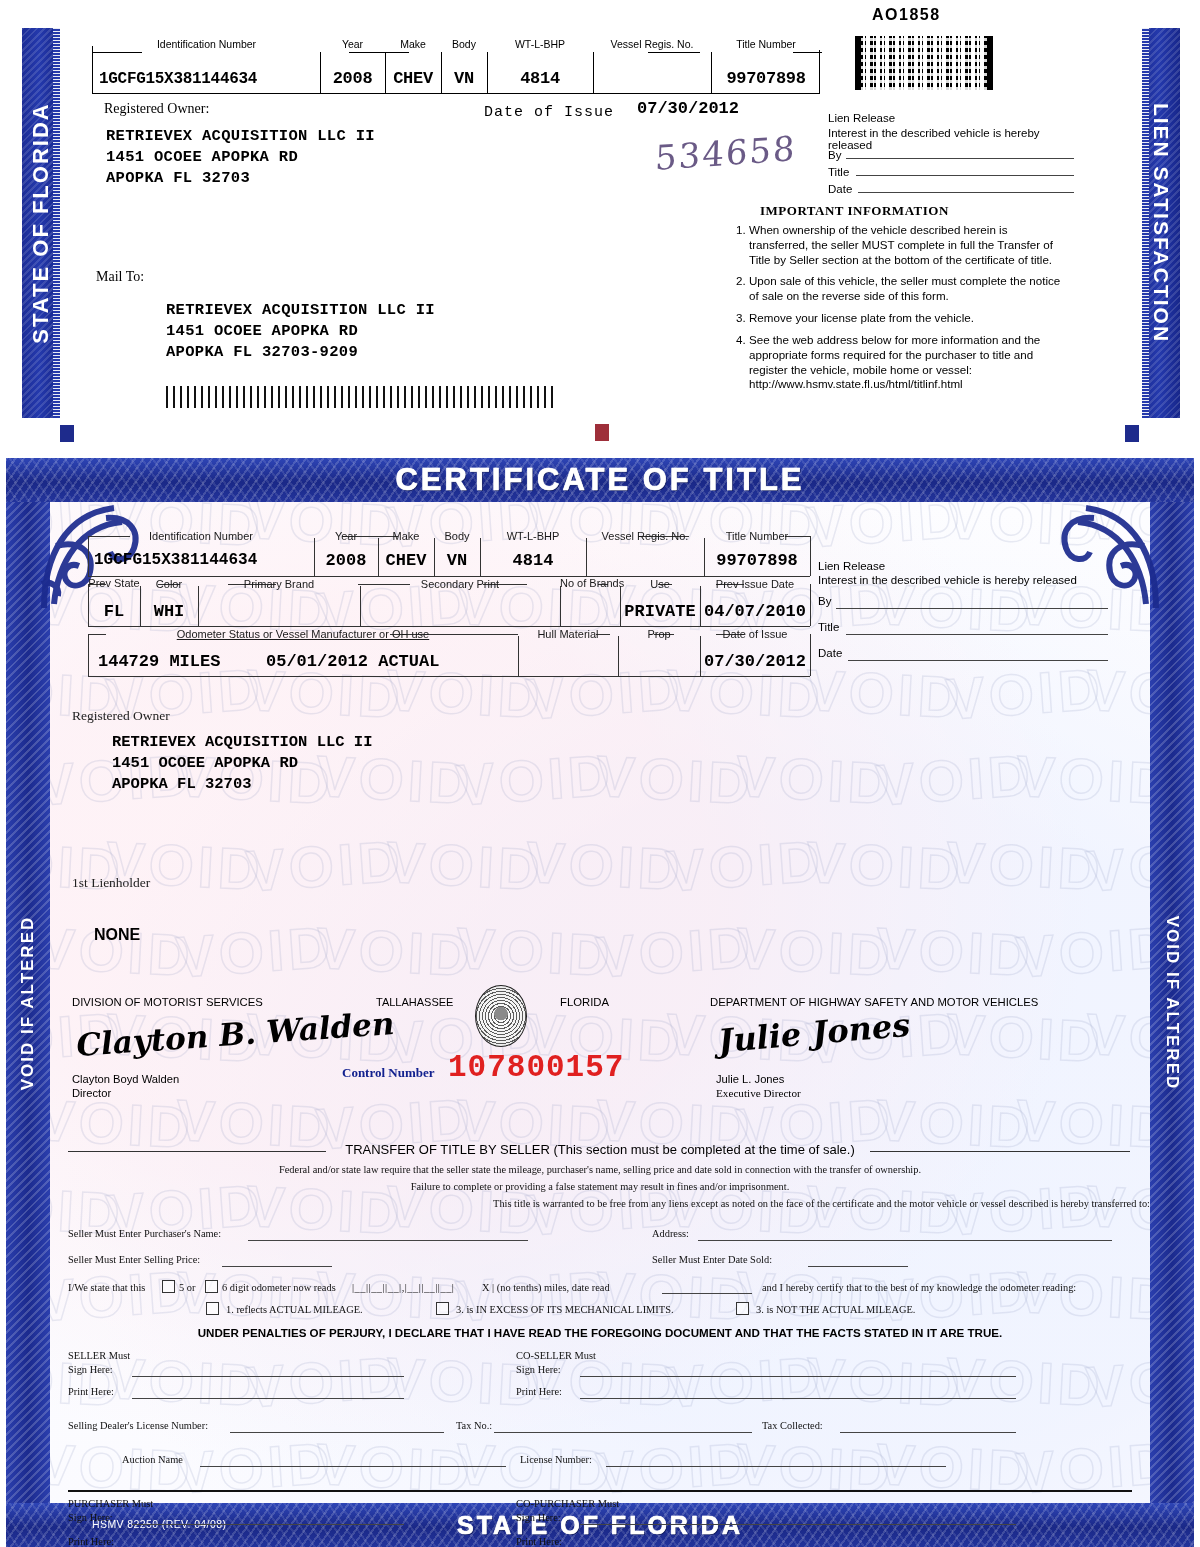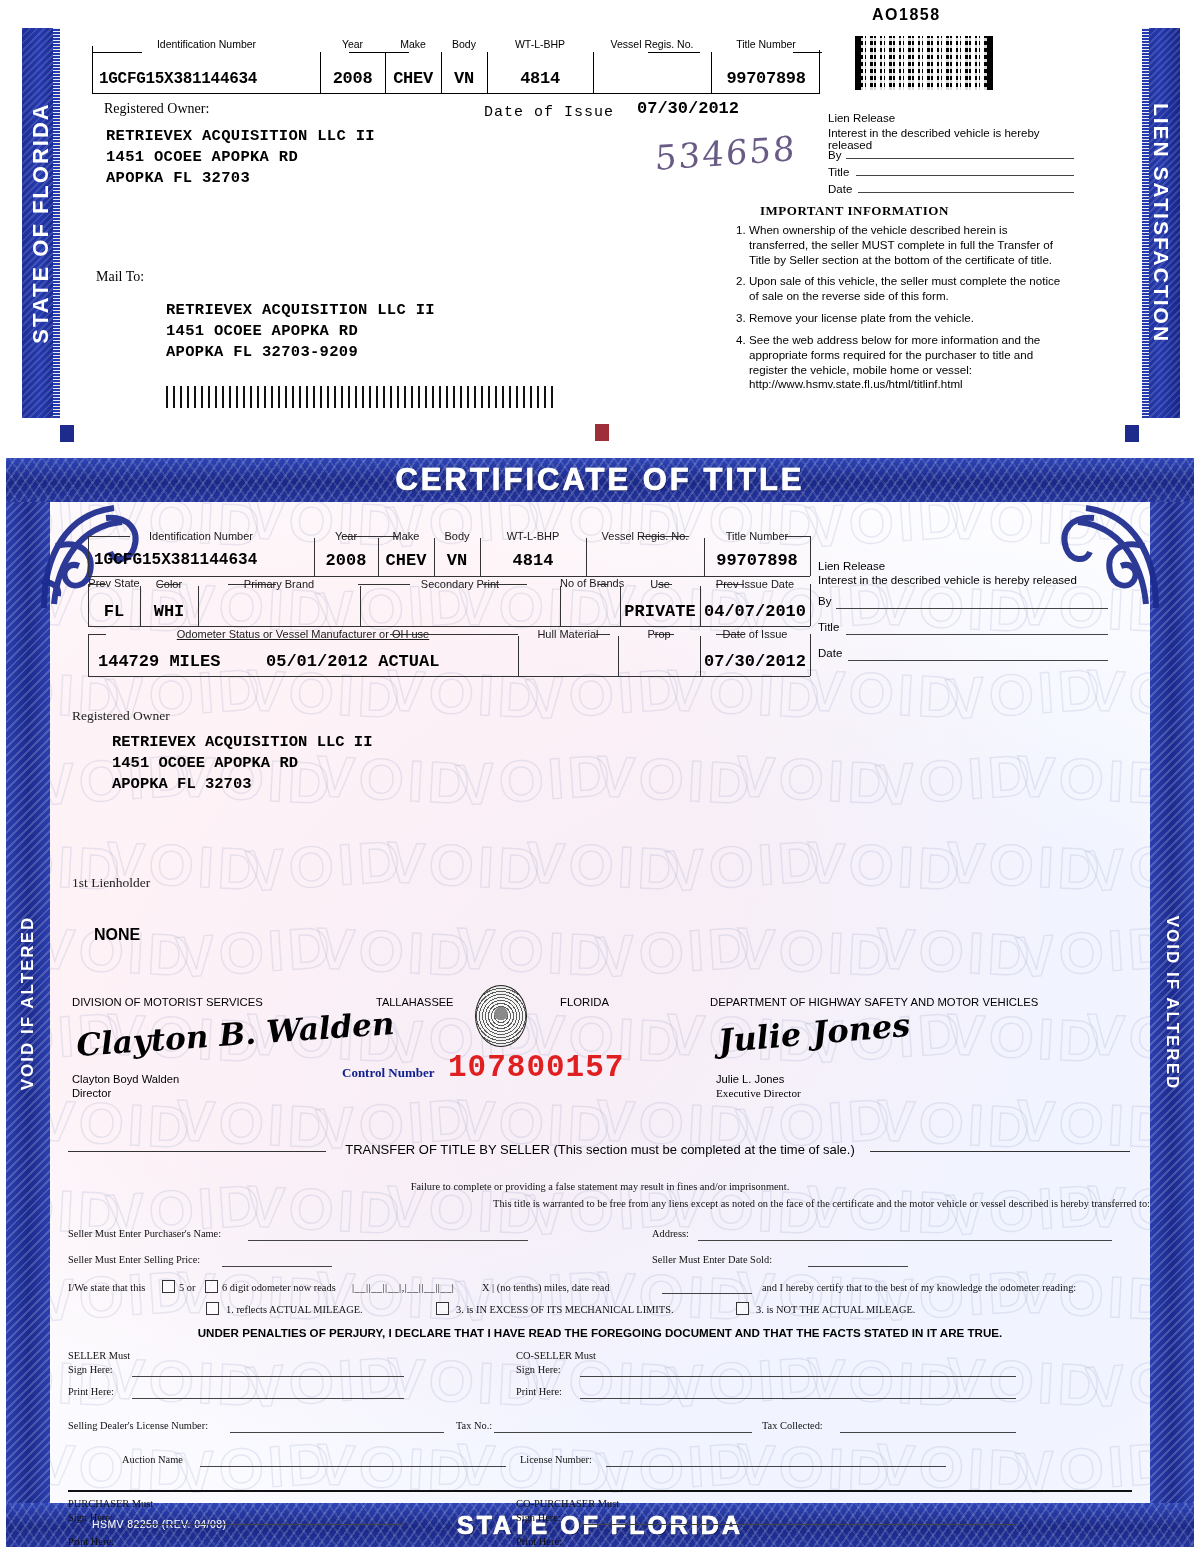--- a/index.html
+++ b/index.html
@@ -570,20 +570,21 @@
     <div style="position:absolute; left:666px; top:571px; font-size:11.2px;">Julie L. Jones</div>
     <div style="position:absolute; left:666px; top:585px; font-size:11.2px;font-family:Liberation Serif, serif;">Executive Director</div>
 
     <div class="control-lbl" style="left:292px; top:563px;">Control Number</div>
     <div class="control-num" style="left:398px; top:548px;">107800157</div>
 
     <div class="cline" style="left:18px; top:649px; width:258px; border-top-width:1.4px;"></div>
     <div class="cline" style="left:820px; top:649px; width:260px; border-top-width:1.4px;"></div>
     <div style="position:absolute; left:0; right:0; top:640px; text-align:center; font-size:13px; font-family:'Liberation Sans',sans-serif;">TRANSFER OF TITLE BY SELLER (This section must be completed at the time of sale.)</div>
 
+    <div class="tiny" style="position:absolute; left:0; right:0; top:662px; text-align:center;">Federal and/or state law require that the seller state the mileage, purchaser's name, selling price and date sold in connection with the transfer of ownership.</div>
     <div class="tiny" style="position:absolute; left:0; right:0; top:679px; text-align:center;">Failure to complete or providing a false statement may result in fines and/or imprisonment.</div>
     <div class="tiny" style="position:absolute; left:0; right:0; top:696px; text-align:right;">This title is warranted to be free from any liens except as noted on the face of the certificate and the motor vehicle or vessel described is hereby transferred to:</div>
 
     <div class="tiny" style="position:absolute; left:18px; top:726px;">Seller Must Enter Purchaser's Name:</div>
     <div class="sigline" style="left:198px; top:738px; width:280px;"></div>
     <div class="tiny" style="position:absolute; left:602px; top:726px;">Address:</div>
     <div class="sigline" style="left:648px; top:738px; width:414px;"></div>
 
     <div class="tiny" style="position:absolute; left:18px; top:752px;">Seller Must Enter Selling Price:</div>
     <div class="sigline" style="left:172px; top:764px; width:110px;"></div>

